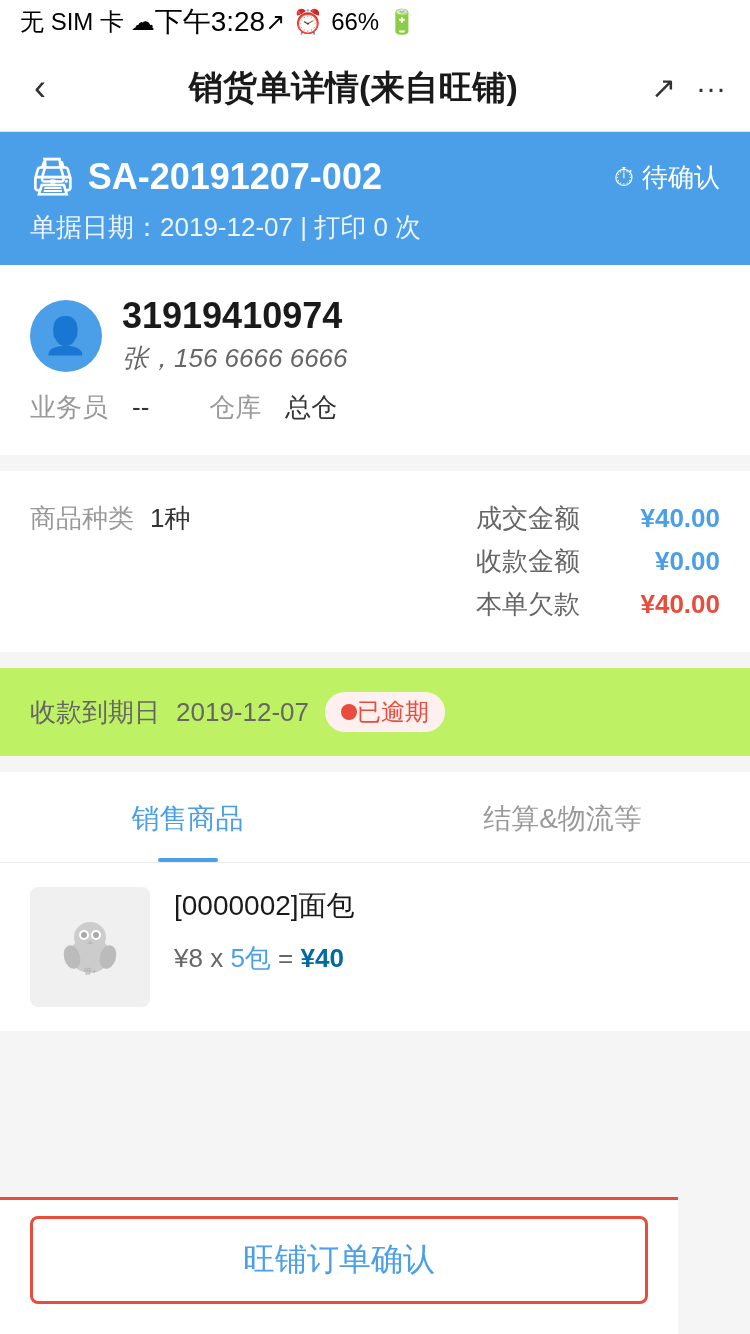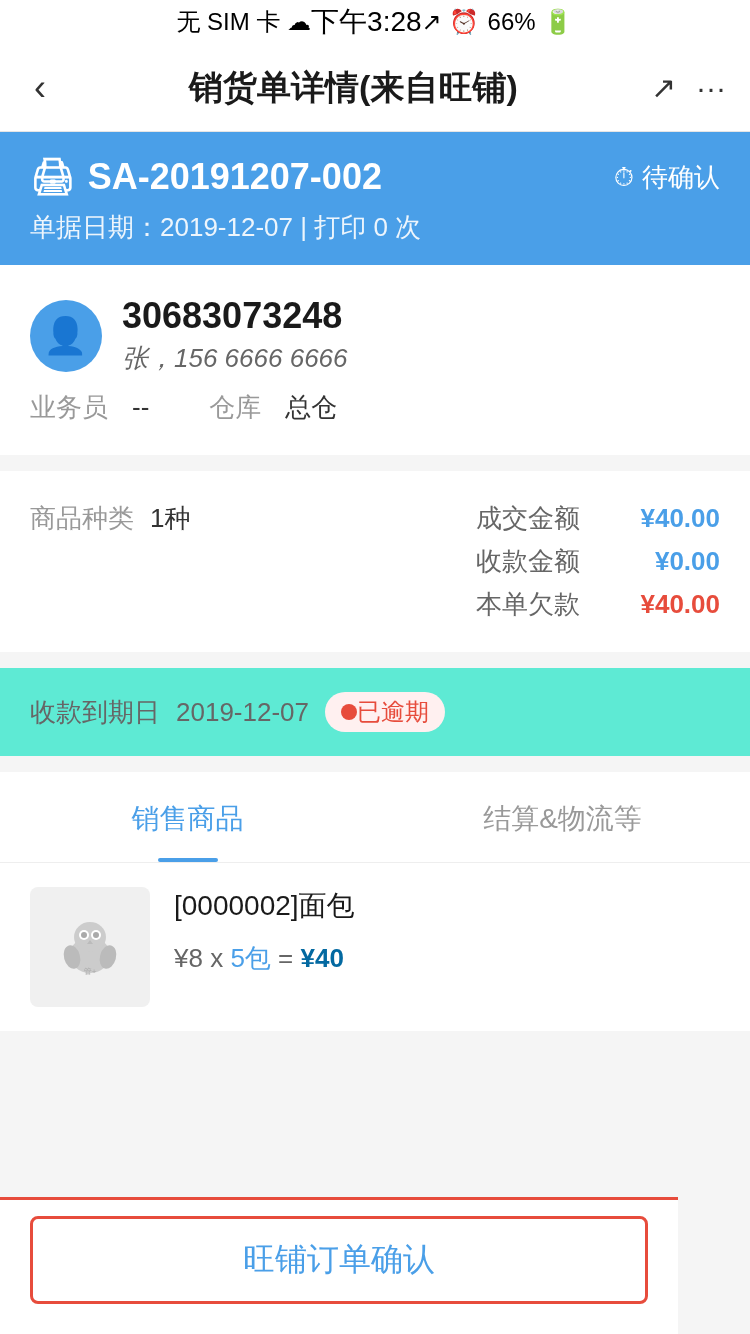--- a/index.html
+++ b/index.html
@@ -12,21 +12,21 @@
       font-size: 28px;
     }
 
     
     .status-bar {
       width: 750px;
       height: 44px;
       background: #fff;
       display: flex;
       align-items: center;
-      justify-content: center;
+      justify-content: flex-start;
       padding: 0 20px;
       font-size: 24px;
       color: #000;
     }
     .status-left { display: flex; align-items: center; gap: 10px; }
     .status-center { font-size: 28px; font-weight: 500; }
     .status-right { display: flex; align-items: center; gap: 8px; font-size: 24px; }
 
     
     .nav-bar {
@@ -172,21 +172,21 @@
       align-items: center;
       justify-content: flex-end;
       font-size: 26px;
     }
     .stat-name { color: #666; }
     .stat-val { color: #4a9fe8; font-weight: 600; min-width: 120px; text-align: right; }
     .stat-val-red { color: #e74c3c; font-weight: 600; min-width: 120px; text-align: right; }
 
     
     .due-date-card {
-      background: #5eead4;
+      background: #bef264;
       padding: 24px 30px;
       margin-bottom: 16px;
       font-size: 26px;
       color: #666;
       display: flex;
       align-items: center;
       gap: 16px;
     }
     .overdue-badge {
       background: #fff0f0;
@@ -337,21 +337,21 @@
   </div>
   <div class="order-date">单据日期：2019-12-07 | 打印 0 次</div>
 </div>
 
 <div class="customer-card">
   <div class="customer-top">
     <div class="avatar">
       <span>👤</span>
     </div>
     <div>
-      <div class="customer-name">30683073248</div>
+      <div class="customer-name">31919410974</div>
       <div class="customer-sub">张，156 6666 6666</div>
     </div>
   </div>
   <div class="customer-meta">
     <div class="meta-item">
       <span class="meta-label">业务员</span>
       <span class="meta-value">--</span>
     </div>
     <div class="meta-item">
       <span class="meta-label">仓库</span>

